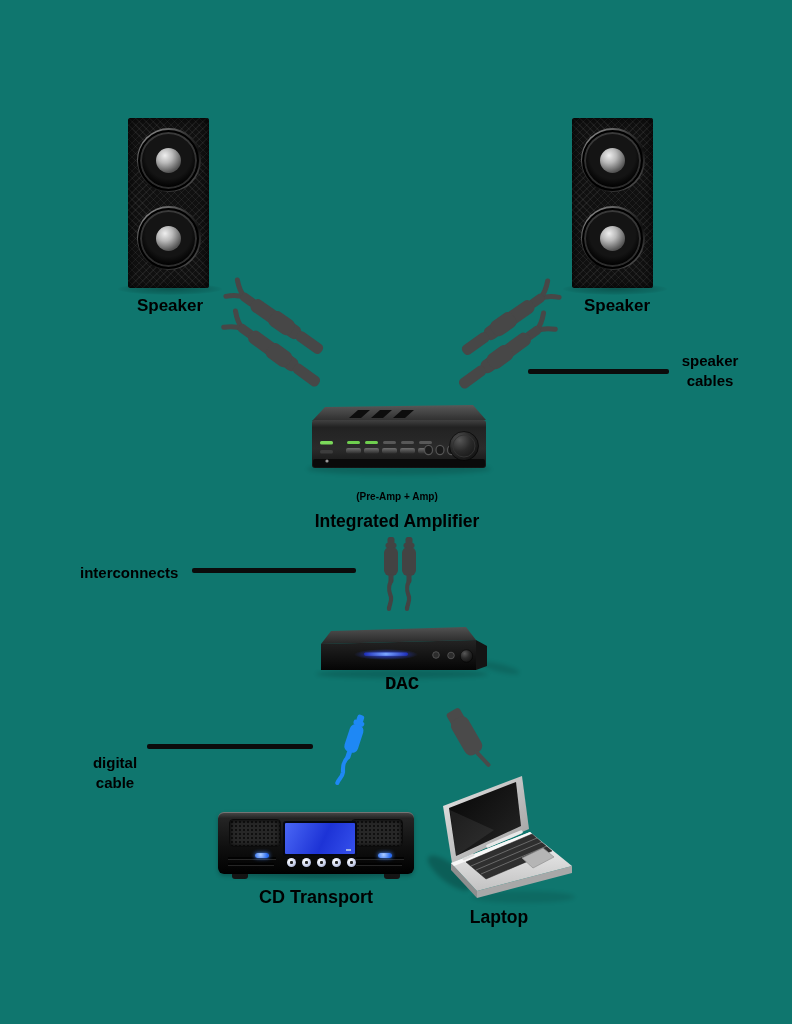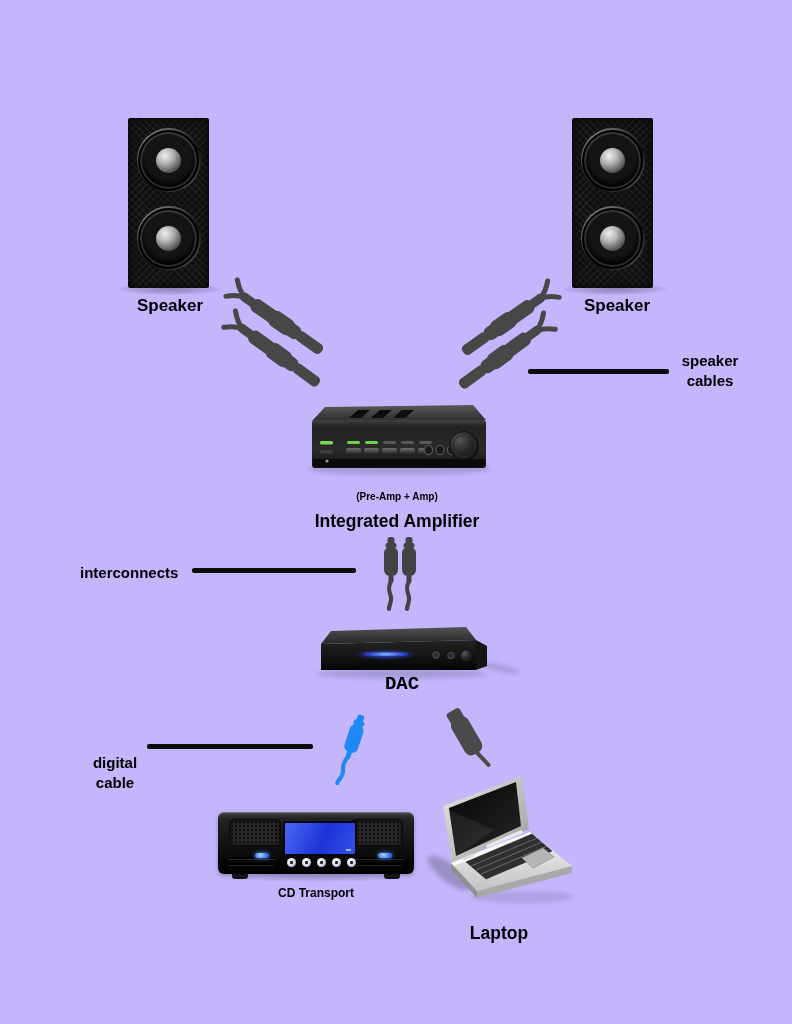--- a/index.html
+++ b/index.html
@@ -1,27 +1,27 @@
 <!DOCTYPE html>
 <html><head>
 <meta charset="utf-8">
 <style>
   html,body{margin:0;padding:0;background:#fff;}
-  .page{position:relative;width:792px;height:1024px;background:#c4b5fd;overflow:hidden;
+  .page{position:relative;width:792px;height:1024px;background:#0f766e;overflow:hidden;
         font-family:"Liberation Sans",sans-serif;}
   .art{position:absolute;left:0;top:0;}
 
   
   .lbl{position:absolute;font-weight:700;color:#000;text-align:center;line-height:1.15;}
   .pre{white-space:pre-line;}
   .lbl-speaker{font-size:17px;}
   .lbl-amp{font-size:17.5px;}
   .lbl-amp-sub{font-size:10px;}
   .lbl-dac{font-size:19px;font-family:Liberation Mono, monospace;}
-  .lbl-cdt{font-size:12px;}
+  .lbl-cdt{font-size:18px;}
   .lbl-laptop{font-size:17.5px;}
   .lbl-small{font-size:15px;line-height:1.35;}
   .ann-line{position:absolute;background:#0b0b0b;border-radius:2px;}
 
   
   .speaker{position:absolute;width:81px;height:170px;border-radius:2px;
     background-color:#101010;
     background-image:
       repeating-linear-gradient(45deg, rgba(255,255,255,.06) 0 1px, transparent 1px 5px),
       repeating-linear-gradient(135deg, rgba(255,255,255,.06) 0 1px, transparent 1px 5px);
@@ -287,15 +287,15 @@
 
   <div class="lbl lbl-small" style="left:80px;top:563px;width:110px;text-align:left;">interconnects</div>
 
   <div class="lbl lbl-dac" style="left:342px;top:674px;width:120px;">DAC</div>
 
   <div class="lbl lbl-small pre" style="left:84px;top:721px;width:62px;margin-top:32px;">digital
 cable</div>
 
   <div class="lbl lbl-cdt" style="left:226px;top:887px;width:180px;">CD Transport</div>
 
-  <div class="lbl lbl-laptop" style="left:439px;top:907px;width:120px;margin-top:16px;">Laptop</div>
+  <div class="lbl lbl-laptop" style="left:439px;top:907px;width:120px;">Laptop</div>
 
 </div>
 
 </body></html>

